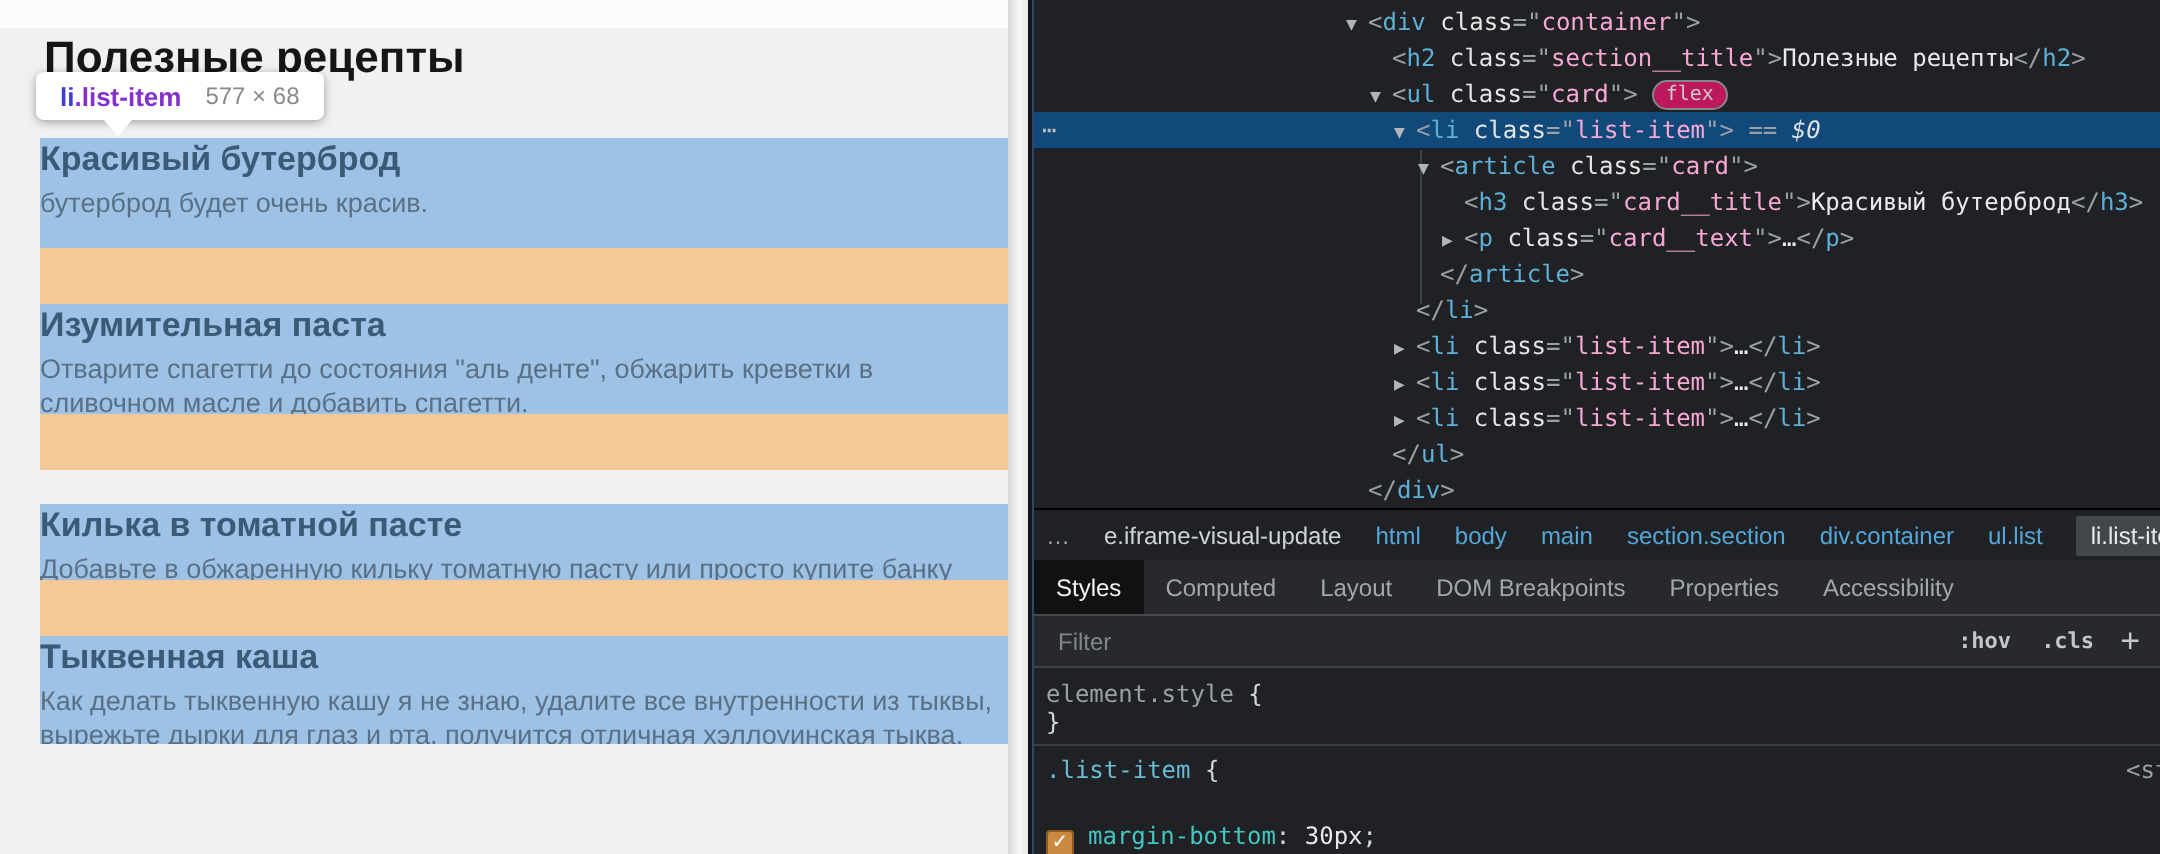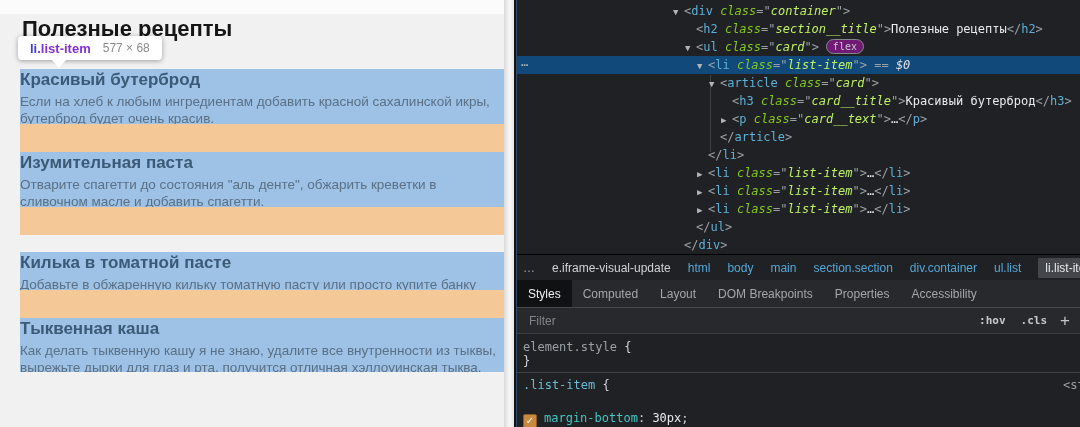--- a/index.html
+++ b/index.html
@@ -34,27 +34,27 @@
   
   .devtools{position:absolute;left:517px;top:0;width:563px;height:427px;background:#202124;overflow:hidden;}
   .dom-tree{position:absolute;left:0;top:0;width:563px;height:254px;padding-top:2px;box-sizing:border-box;
             font-family:"DejaVu Sans Mono","Liberation Mono",monospace;overflow:hidden;}
   .trow{height:18px;line-height:18px;font-size:12px;white-space:nowrap;position:relative;}
   .trow.sel{background:#114a7a;}
   .rowdots{position:absolute;left:4px;top:0;color:#b6bcc2;letter-spacing:1px;font-size:12px;}
   .tk-a{display:inline-block;width:11px;font-size:9px;color:#b0b5ba;}
   .tk-p{color:#9aa0a6;}
   .tk-t{color:#5db0d7;}
-  .tk-n{color:#84cc16;font-style:italic;}
-  .tk-v{color:#bef264;font-style:italic;}
+  .tk-n{color:#e5e5e5;}
+  .tk-v{color:#f9a8d4;}
   .tk-x{color:#e8eaed;}
   .tk-q{color:#9aa0a6;}
   .tk-d{color:#dfe1e5;font-style:italic;}
   .tk-b{display:inline-block;margin-left:7px;padding:0 6px;border:1px solid #83878c;border-radius:8px;
-        color:#c7cbd0;font-size:10px;line-height:13px;background:#701a75;vertical-align:1px;}
+        color:#c7cbd0;font-size:10px;line-height:13px;background:#be185d;vertical-align:1px;}
   .guide{position:absolute;left:193px;top:75px;width:1px;height:77px;background:#3c4146;}
 
   .crumbs{position:absolute;left:0;top:254px;width:563px;height:26px;background:#202124;
           border-top:1px solid #000;display:flex;align-items:center;padding-left:6px;
           box-sizing:border-box;font-size:12px;white-space:nowrap;overflow:hidden;}
   .crumb-ellipsis{color:#9aa0a6;margin-right:15px;letter-spacing:2px;}
   .crumb{margin-right:17px;}
   .crumb.muted{color:#cfd3d7;}
   .crumb.link{color:#53a7d8;}
   .crumb.selected{color:#e8eaed;background:#43464b;padding:3px 7px;margin-right:0;border-radius:1px;}
@@ -99,21 +99,20 @@
   <div class="page-top"></div>
   <h2 class="page-title">Полезные рецепты</h2>
 
   <div class="tooltip">
     <span class="tt-sel"><span class="tt-tag">li</span><span class="tt-class">.list-item</span></span>
     <span class="tt-dims">577 × 68</span>
   </div>
 
   <div class="hl-card" style="top:69px;height:55px;">
     <h3>Красивый бутерброд</h3>
-    <div class="cline">Если на хлеб к любым ингредиентам добавить красной сахалинской икры,</div>
     <div class="cline">бутерброд будет очень красив.</div>
   </div>
   <div class="hl-margin" style="top:124px;"></div>
 
   <div class="hl-card" style="top:152px;height:55px;">
     <h3>Изумительная паста</h3>
     <div class="cline">Отварите спагетти до состояния "аль денте", обжарить креветки в</div>
     <div class="cline">сливочном масле и добавить спагетти.</div>
   </div>
   <div class="hl-margin" style="top:207px;"></div>

